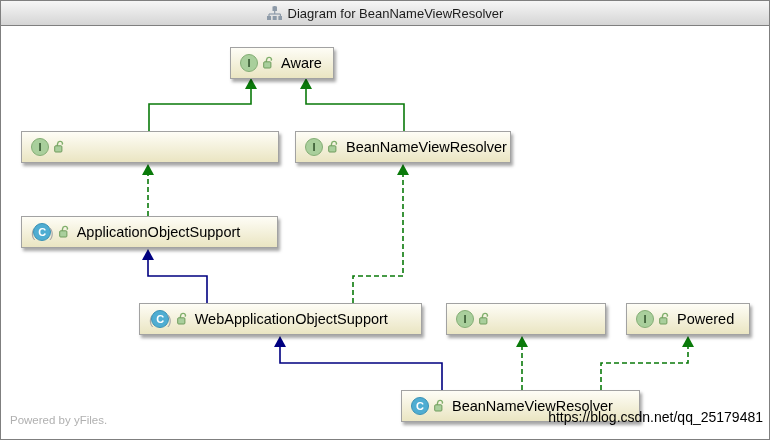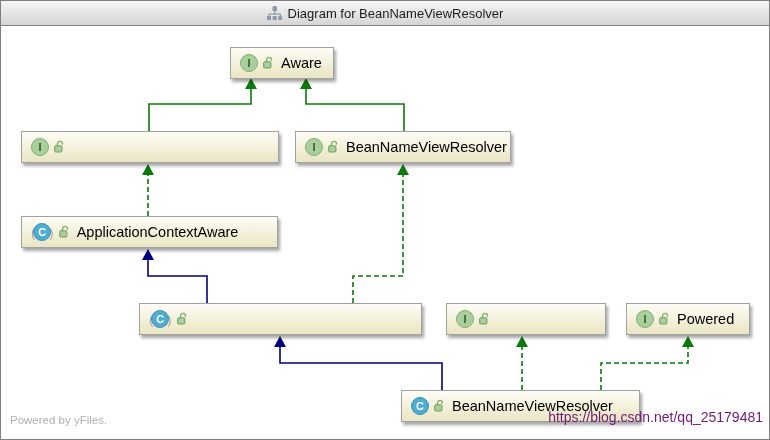--- a/index.html
+++ b/index.html
@@ -34,21 +34,21 @@
   
   #n-aware{left:229px;top:21px;width:104px;}
   #n-aca{left:20px;top:105px;width:258px;}
   #n-sca{left:294px;top:105px;width:216px;}
   #n-aos{left:20px;top:190px;width:257px;}
   #n-waos{left:138px;top:277px;width:283px;}
   #n-vr{left:445px;top:277px;width:160px;}
   #n-ord{left:625px;top:277px;width:124px;}
   #n-bnvr{left:400px;top:364px;width:239px;}
   .powered{position:absolute;left:9px;top:388px;font-size:11.5px;color:#b0b0b0;}
-  .watermark{position:absolute;right:6px;top:383px;font-size:14px;color:#701a75;z-index:6;}
+  .watermark{position:absolute;right:6px;top:383px;font-size:14px;color:#000000;z-index:6;}
 </style>
 </head>
 <body>
 
 <div class="window">
 
   <div class="titlebar">
     <svg width="15" height="15" viewBox="0 0 15 15">
       <rect x="5.5" y="0.5" width="4.5" height="4.5" fill="#8d9aa8"></rect>
       <circle cx="7.7" cy="-0.6" r="1.6" fill="#8d9aa8"></circle>
@@ -135,31 +135,32 @@
     </div>
 
     <div class="node" id="n-aos">
       <span class="abswrap">
           <span class="circ cls">C</span>
         </span>
       <svg class="lock" width="11" height="13" viewBox="0 0 11 13">
         <path d="M3.2 6 L3.6 3.6 A2.5 2.5 0 0 1 8.5 3.2 L8.2 4.6" fill="none" stroke="#7fae6a" stroke-width="1.4"></path>
         <rect x="0.7" y="5.8" width="7.2" height="6.2" rx="1" fill="#a9cf9c" stroke="#6f9c5c" stroke-width="1"></rect>
       </svg>
-      <span class="node-label">ApplicationContextAware</span>
+      <span class="node-label">ApplicationObjectSupport</span>
     </div>
 
     <div class="node" id="n-waos">
       <span class="abswrap">
           <span class="circ cls">C</span>
         </span>
       <svg class="lock" width="11" height="13" viewBox="0 0 11 13">
         <path d="M3.2 6 L3.6 3.6 A2.5 2.5 0 0 1 8.5 3.2 L8.2 4.6" fill="none" stroke="#7fae6a" stroke-width="1.4"></path>
         <rect x="0.7" y="5.8" width="7.2" height="6.2" rx="1" fill="#a9cf9c" stroke="#6f9c5c" stroke-width="1"></rect>
       </svg>
+      <span class="node-label">WebApplicationObjectSupport</span>
     </div>
 
     <div class="node" id="n-vr">
       <span class="circ iface">I</span>
       <svg class="lock" width="11" height="13" viewBox="0 0 11 13">
         <path d="M3.2 6 L3.6 3.6 A2.5 2.5 0 0 1 8.5 3.2 L8.2 4.6" fill="none" stroke="#7fae6a" stroke-width="1.4"></path>
         <rect x="0.7" y="5.8" width="7.2" height="6.2" rx="1" fill="#a9cf9c" stroke="#6f9c5c" stroke-width="1"></rect>
       </svg>
     </div>
 

